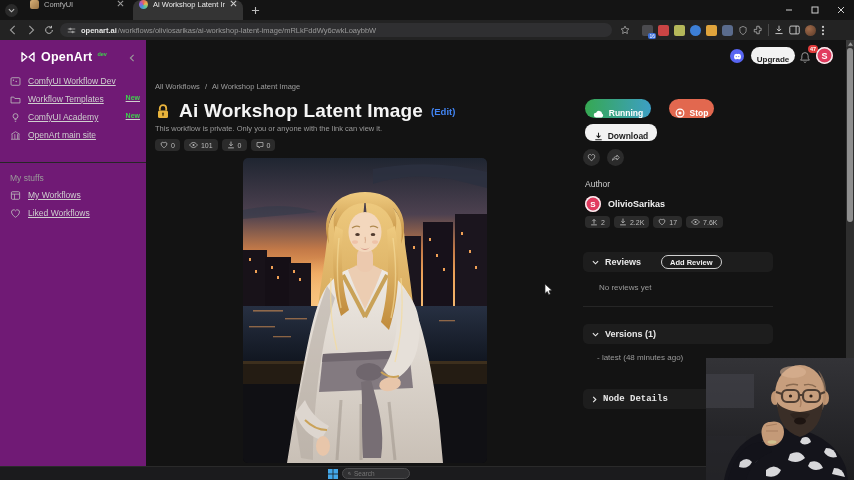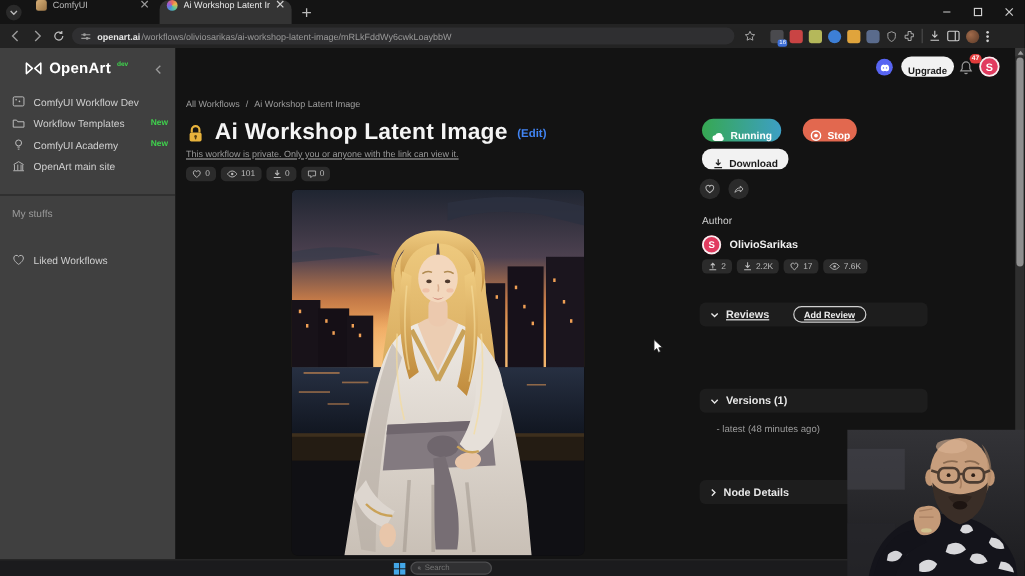--- a/index.html
+++ b/index.html
@@ -24,45 +24,45 @@
   .nav-ic { width:18px; height:16px; display:flex; align-items:center; justify-content:center; }
   .urlpill { margin-left:2px; width:552px; height:14px; background:#2f2f31; border-radius:7px; display:flex; align-items:center; padding:0 7px; gap:5px; overflow:hidden; }
   .url-host { font-size:7.5px; color:#e6e6e6; font-weight:bold; white-space:nowrap; }
   .url-path { font-size:7.5px; color:#9a9a9a; white-space:nowrap; }
   .ext-icons { display:flex; align-items:center; gap:5px; margin-left:8px; }
   .extic { width:11px; height:11px; border-radius:2px; position:relative; flex:0 0 auto; }
   .sep-v { width:1px; height:12px; background:#4a4a4a; }
   .ext-badge { position:absolute; right:-3px; bottom:-3px; background:#3d6fd8; color:#fff; font-size:5px; padding:0 1px; border-radius:2px; }
 
   
-  .sidebar { left:0; top:40px; width:146px; height:426px; background:#404040; }
+  .sidebar { left:0; top:40px; width:146px; height:426px; background:#701a75; }
   .logo-row { left:20px; top:10px; display:flex; align-items:flex-start; gap:5px; color:#fff; }
   .logo-text { font-size:12.5px; font-weight:bold; letter-spacing:.2px; }
   .logo-sup { font-size:5.5px; color:#3fd24d; font-weight:bold; margin-top:1px; }
   .collapse-btn { left:127px; top:13px; width:10px; height:10px; display:flex; align-items:center; justify-content:center; }
-  .nav-item { left:8px; width:132px; height:17px; display:flex; align-items:center; gap:7px; color:#cfcfcf; font-size:8.5px; padding-left:2px; border-radius:4px; }
+  .nav-item { left:8px; width:132px; height:17px; display:flex; gap:7px; color:#cfcfcf; font-size:8.5px; padding-left:2px; border-radius:4px;text-decoration:underline; }
   .nav-badge { margin-left:auto; color:#3fd24d; font-size:7px; font-weight:bold; }
   .side-div { left:0px; width:146px; height:1px; background:#262626; }
   .side-head { left:10px; color:#9a9a9a; font-size:8.5px; }
 
   
   .discord-btn { left:730px; top:49px; width:14px; height:14px; border-radius:50%; background:#5865f2; display:flex; align-items:center; justify-content:center; }
   .upgrade-btn { left:751px; top:47px; width:44px; height:17px; background:#f2f2f2; color:#1b1b1b; font-size:8px; font-weight:bold; border-radius:9px; display:flex; align-items:center; justify-content:center; }
   .bell-wrap { left:799px; top:50px; width:13px; height:14px; }
   .notif-badge { position:absolute; right:-6px; top:-5px; background:#e23b3b; color:#fff; font-size:5.5px; font-weight:bold; border-radius:5px; padding:1px 2px; }
   .avatar { border-radius:50%; background:#e13b5f; color:#fff; display:flex; align-items:center; justify-content:center; font-weight:bold; }
   .avatar-ring { box-shadow:0 0 0 1.5px #f2f2f2 inset; }
   .avatar-top { left:816px; top:47px; width:17px; height:17px; font-size:9px; }
 
   
   .breadcrumb { left:155px; top:82px; display:flex; gap:5px; font-size:7.5px; color:#9e9e9e; }
   .title-row { left:155px; top:100px; display:flex; align-items:center; gap:8px; }
   .wf-title { color:#f5f5f5; font-size:19px; font-weight:bold; letter-spacing:.2px; }
   .edit-link { color:#4285f4; font-size:9.5px; font-weight:bold; }
-  .privacy { left:155px; top:124px; font-size:7.5px; color:#9a9a9a;text-decoration:underline; }
+  .privacy { left:155px; top:124px; font-size:7.5px; color:#9a9a9a; }
   .stat-pills { left:155px; top:139px; display:flex; gap:4px; }
   .pill { background:#2b2b2b; color:#bdbdbd; border-radius:4px; height:12px; display:flex; align-items:center; gap:3px; padding:0 5px; font-size:7px; }
 
   
   .artwork { left:243px; top:158px; width:244px; height:305px; border-radius:5px; overflow:hidden; background:#0c0c10; }
 
   
   .btn { border:none; display:flex; align-items:flex-end; justify-content:center; gap:5px; font-family:"Liberation Sans",sans-serif; }
   .running-btn { left:585px; top:99px; width:66px; height:19px; border-radius:9.5px; background:linear-gradient(90deg,#36a852,#3d9fc4); color:#fff; font-size:8.5px; font-weight:bold; }
   .stop-btn { left:669px; top:99px; width:45px; height:19px; border-radius:9.5px; background:#e2684f; color:#fff; font-size:8.5px; font-weight:bold; }
@@ -245,20 +245,27 @@
     <div class="abs nav-item" style="top:90px">
       <svg width="11" height="11" viewBox="0 0 16 16">
           <path d="M2 6l6-3.5L14 6M3 6v7M7 6v7M11 6v7M13 6v7M1.5 13.5h13" stroke="#bdbdbd" stroke-width="1.1" fill="none"></path>
         </svg>
       <span>OpenArt main site</span>
     </div>
 
     <div class="abs side-div" style="top:122px"></div>
     <div class="abs side-head" style="top:133px">My stuffs</div>
 
+    <div class="abs nav-item" style="top:150px">
+      <svg width="11" height="11" viewBox="0 0 16 16">
+          <rect x="2" y="2.5" width="12" height="11" rx="1.5" fill="none" stroke="#bdbdbd" stroke-width="1.2"></rect>
+          <path d="M2 6h12M6.5 6v7.5" stroke="#bdbdbd" stroke-width="1.1"></path>
+        </svg>
+      <span>My Workflows</span>
+    </div>
     <div class="abs nav-item" style="top:168px">
       <svg width="11" height="11" viewBox="0 0 16 16">
           <path d="M8 13.5S2.2 10 2.2 5.9A3.1 3.1 0 0 1 8 4.2a3.1 3.1 0 0 1 5.8 1.7C13.8 10 8 13.5 8 13.5z" fill="none" stroke="#bdbdbd" stroke-width="1.2"></path>
         </svg>
       <span>Liked Workflows</span>
     </div>
   </div>
 
   <div class="abs discord-btn">
     <svg width="9" height="7" viewBox="0 0 12 9">
@@ -497,39 +504,40 @@
     </div>
     <div class="pill">
       <svg width="9" height="8" viewBox="0 0 16 14">
           <path d="M1 7s3-4.5 7-4.5S15 7 15 7s-3 4.5-7 4.5S1 7 1 7z" fill="none" stroke="#bdbdbd" stroke-width="1.4"></path>
           <circle cx="8" cy="7" r="1.8" fill="#bdbdbd"></circle>
         </svg>
       <span>7.6K</span>
     </div>
   </div>
 
-  <div class="abs section" style="top:252px;text-decoration:underline;">
+  <div class="abs section" style="top:252px;">
     <svg width="7" height="5" viewBox="0 0 8 5">
         <path d="M1 1l3 3 3-3" stroke="#e8e8e8" stroke-width="1.3" fill="none"></path>
       </svg>
     <span class="section-title">Reviews</span>
     <button class="add-review-btn">
         <span>Add Review</span>
       </button>
   </div>
+  <div class="abs section-body" style="top:283px; padding:0 16px 14px 16px; border-bottom:1px solid #262626;">No reviews yet</div>
 
   <div class="abs section" style="top:324px;">
     <svg width="7" height="5" viewBox="0 0 8 5">
         <path d="M1 1l3 3 3-3" stroke="#e8e8e8" stroke-width="1.3" fill="none"></path>
       </svg>
     <span class="section-title">Versions (1)</span>
   </div>
   <div class="abs section-body" style="top:353px; padding:0 14px;">- latest (48 minutes ago)</div>
 
-  <div class="abs section" style="top:400px;">
+  <div class="abs section" style="top:389px;font-family:Liberation Mono, monospace;">
     <svg width="5" height="7" viewBox="0 0 5 8">
         <path d="M1 1l3 3-3 3" stroke="#e8e8e8" stroke-width="1.3" fill="none"></path>
       </svg>
     <span class="section-title">Node Details</span>
   </div>
 
   <div class="abs scrollbar"></div>
   <div class="abs scroll-up">
     <svg width="5" height="4" viewBox="0 0 6 4">
         <path d="M3 0L6 4H0z" fill="#9a9a9a"></path>

